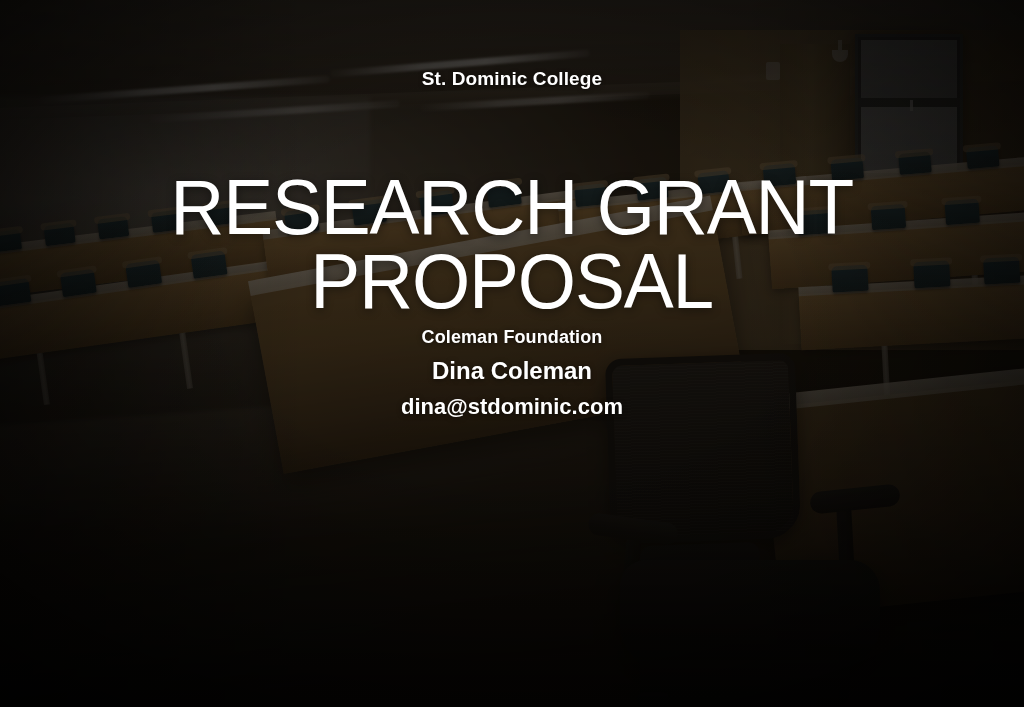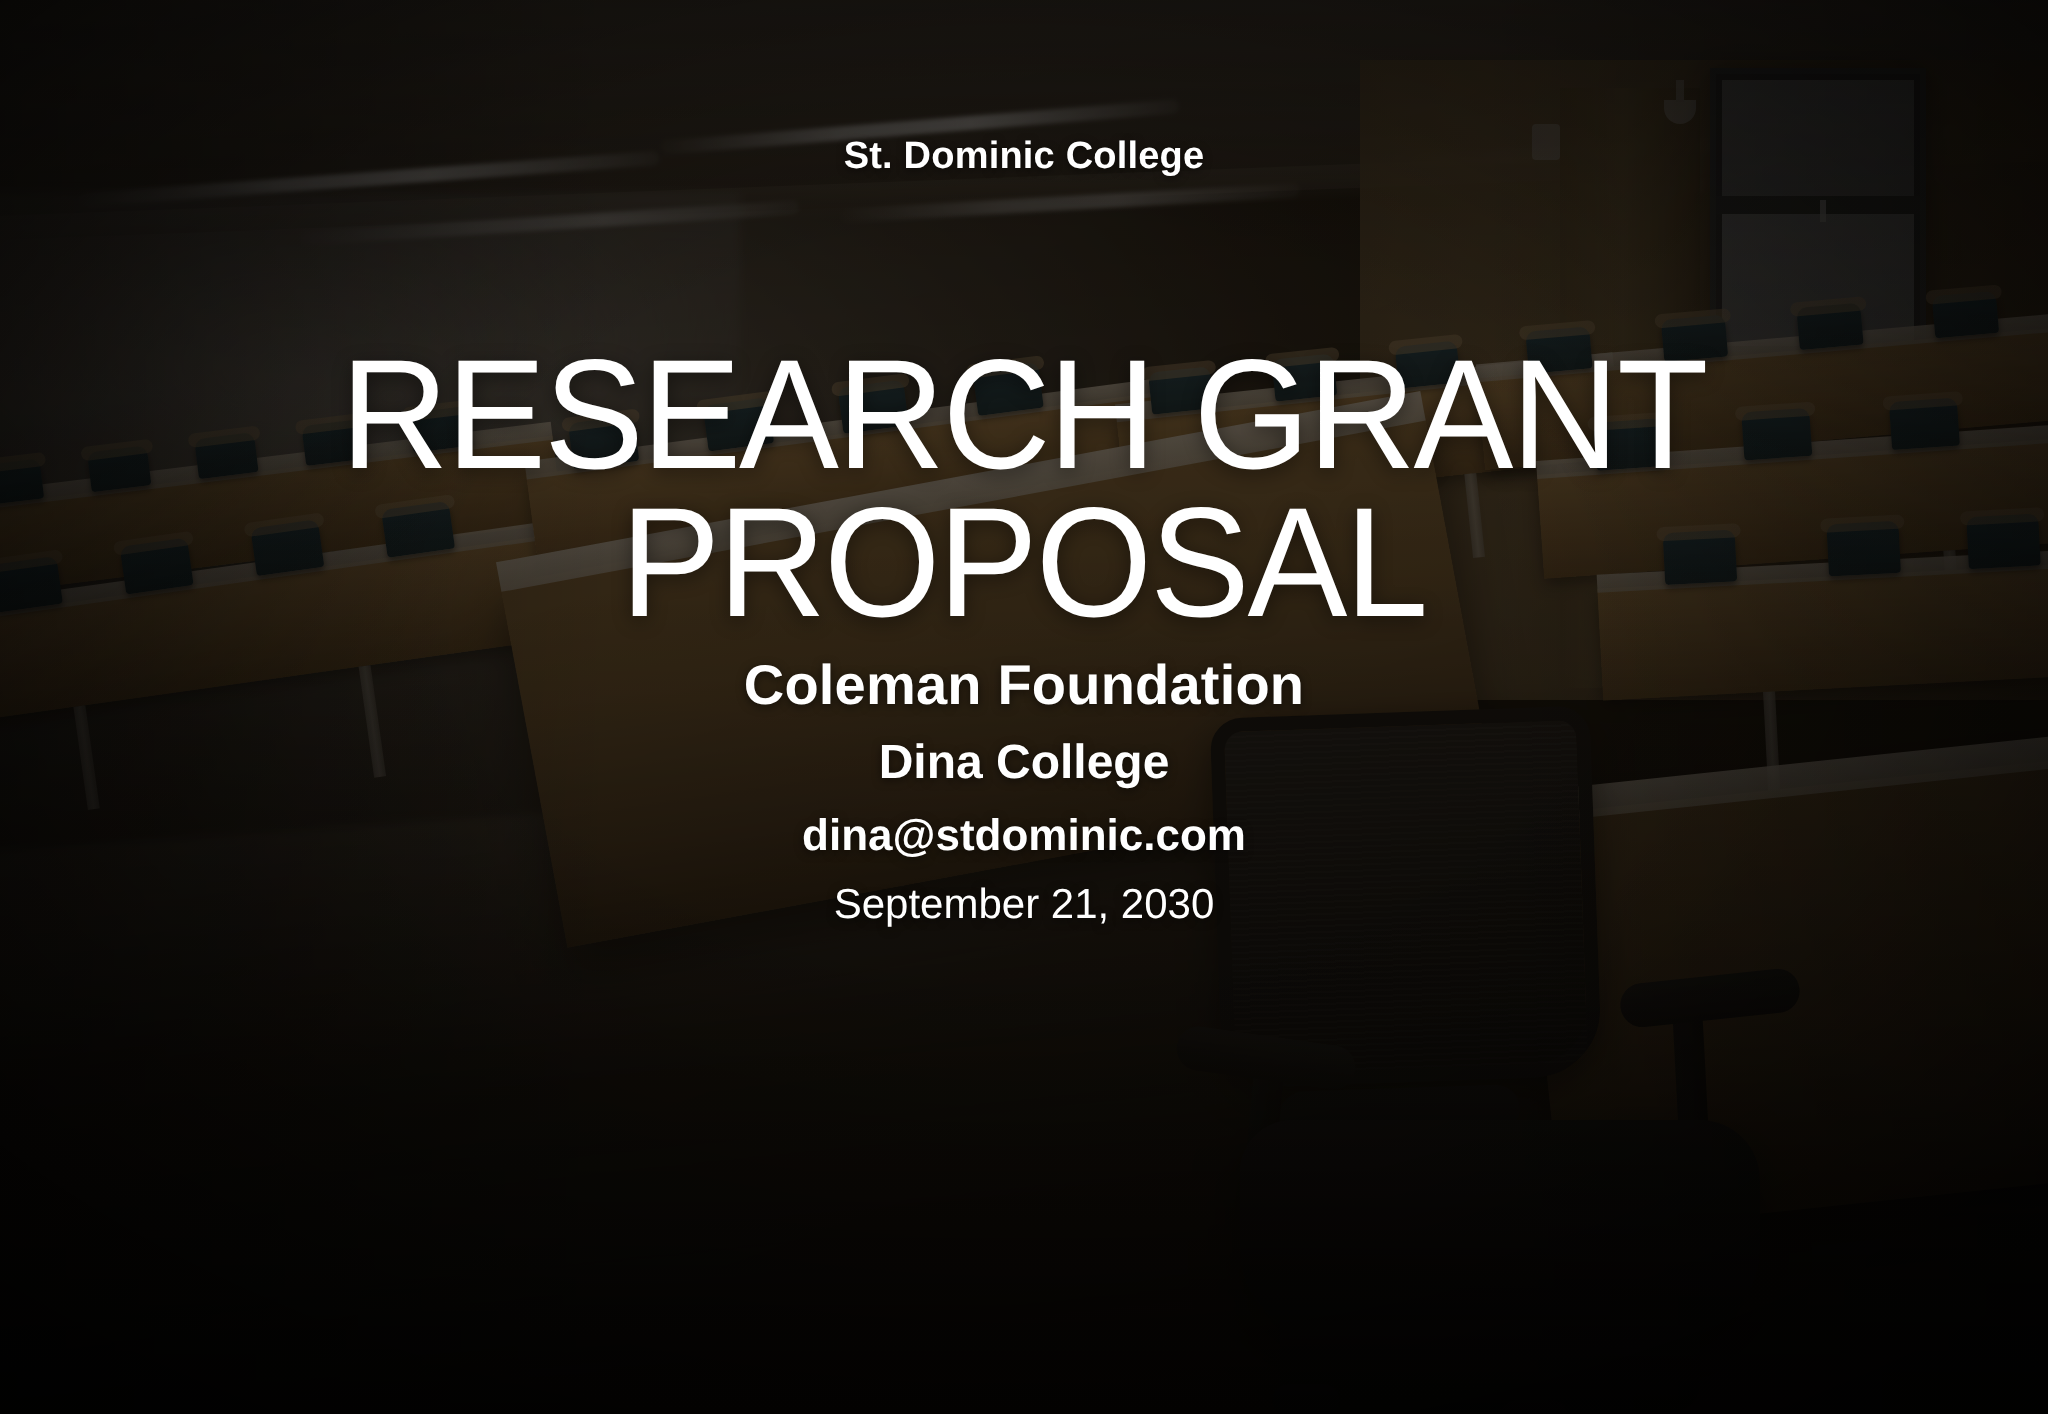--- a/index.html
+++ b/index.html
@@ -267,21 +267,21 @@
   }
   .doc-title .line { display:block; }
 
   .prepared-for-label {
     margin-top:82px;
     font-size:23px; font-weight:normal; letter-spacing:.1px;
     text-shadow:0 1px 5px rgba(0,0,0,.55);
   }
   .prepared-for-value {
     margin-top:9px;
-    font-size:28px; font-weight:bold; letter-spacing:.1px;
+    font-size:18px; font-weight:bold; letter-spacing:.1px;
     text-shadow:0 1px 5px rgba(0,0,0,.55);
   }
   .prepared-by-label {
     margin-top:60px;
     font-size:23px; font-weight:normal;
     text-shadow:0 1px 5px rgba(0,0,0,.55);
   }
   .prepared-by-name {
     margin-top:9px;
     font-size:24px; font-weight:bold;
@@ -428,18 +428,17 @@
 
     <div class="school-name">St. Dominic College</div>
 
     <h1 class="doc-title">
       <span class="line">RESEARCH GRANT</span>
       <span class="line">PROPOSAL</span>
     </h1>
 
     <div class="prepared-for-value">Coleman Foundation</div>
 
-    <div class="prepared-by-name">Dina College</div>
+    <div class="prepared-by-name">Dina Coleman</div>
     <div class="prepared-by-email">dina@stdominic.com</div>
-    <div class="prepared-by-date">September 21, 2030</div>
 
   </div>
 </div>
 
 </body></html>

